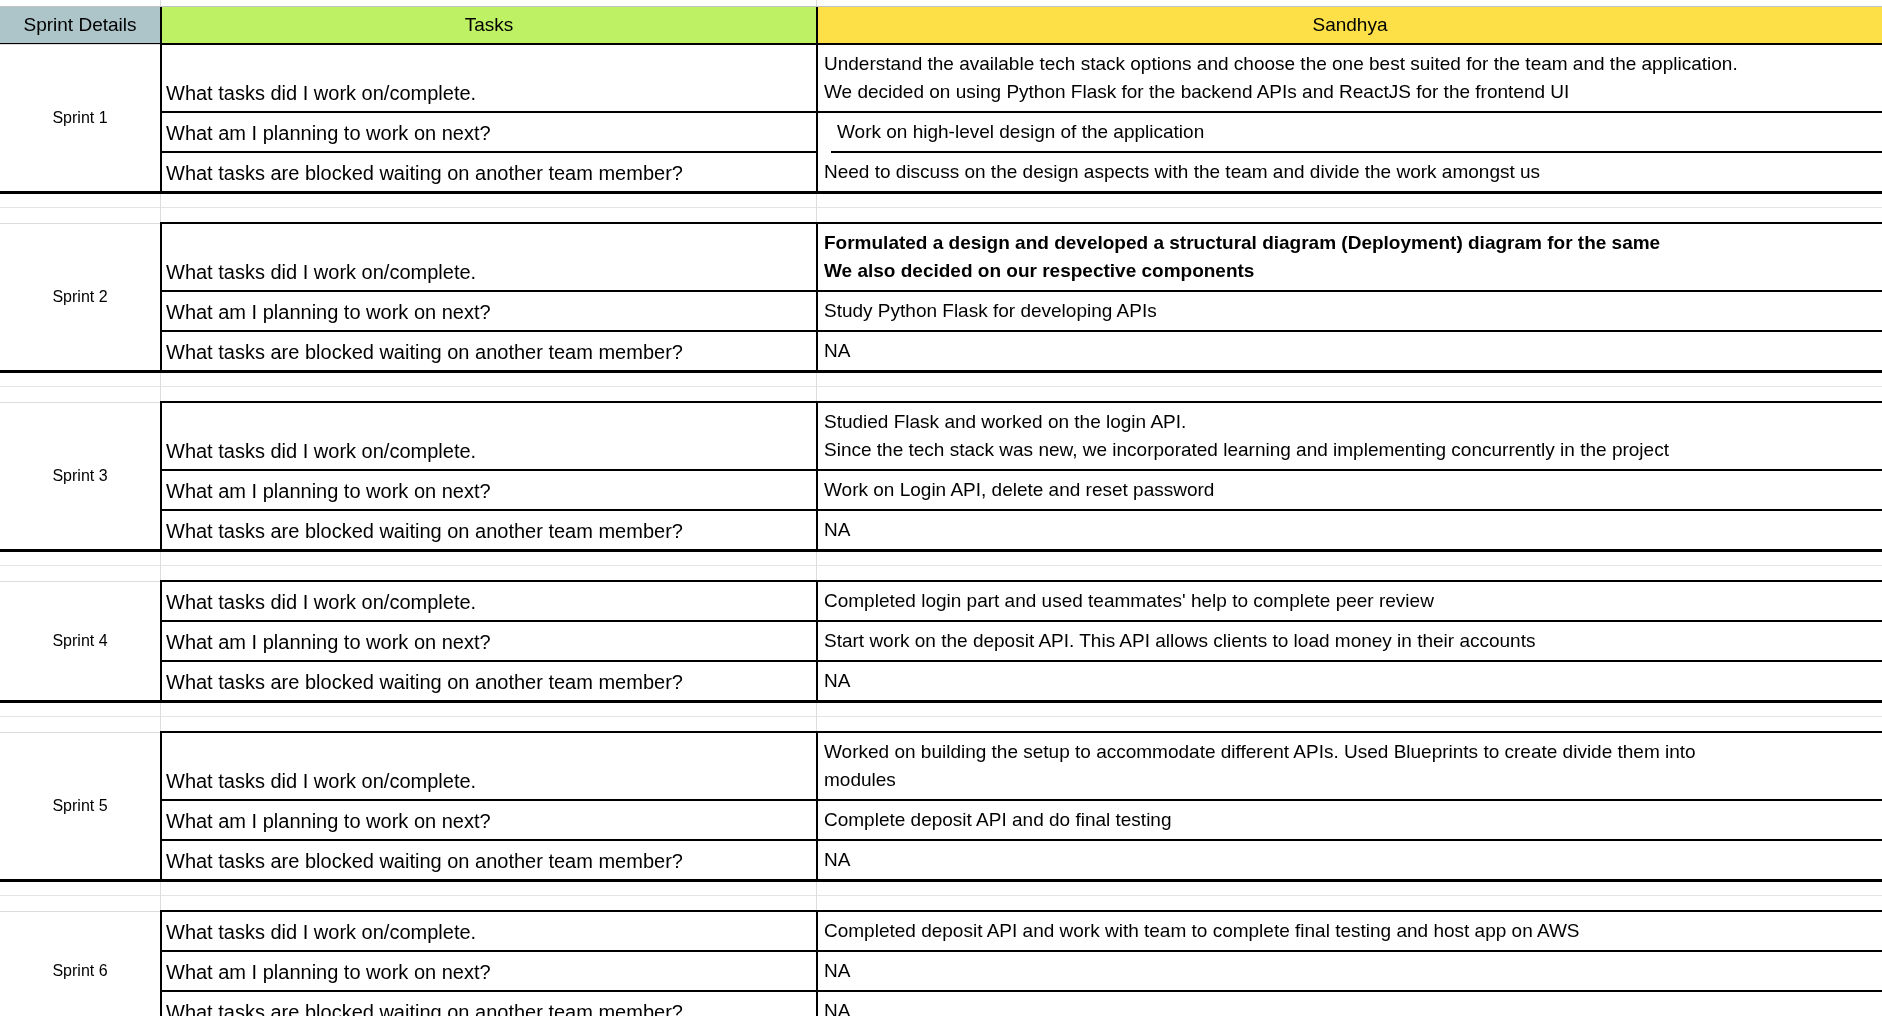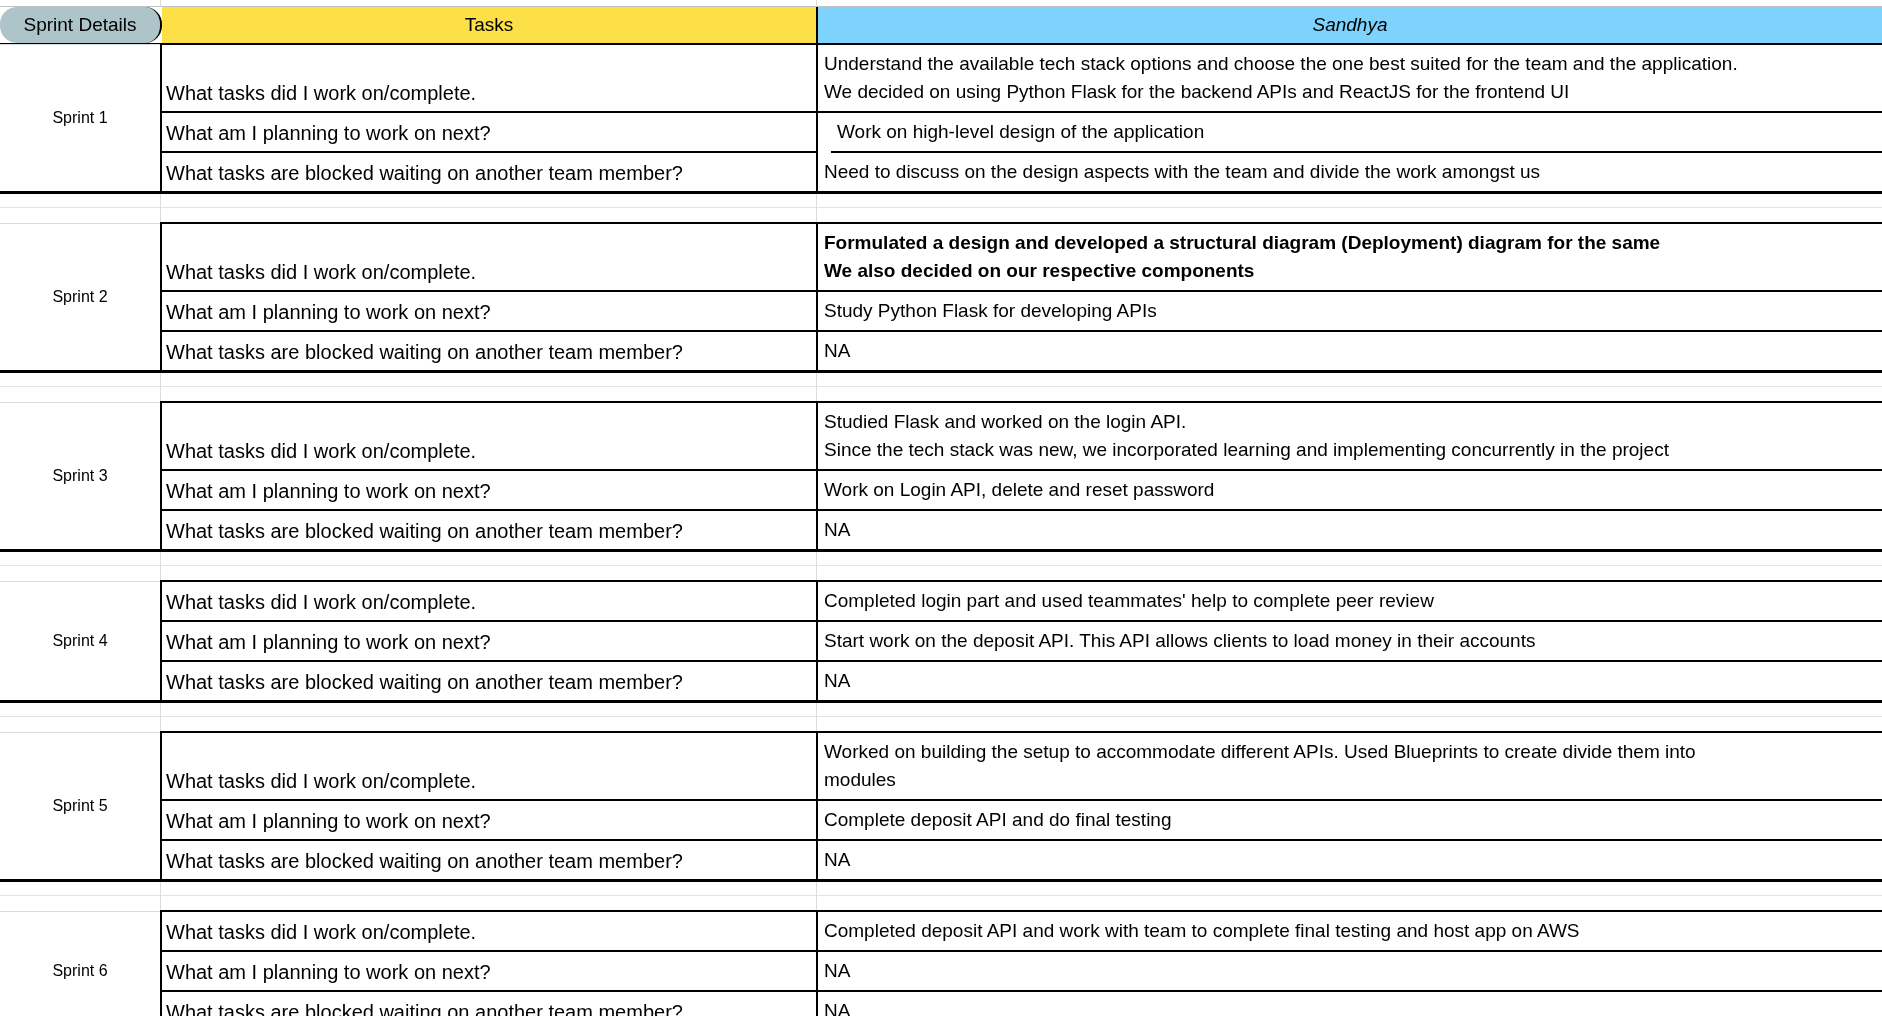--- a/index.html
+++ b/index.html
@@ -102,23 +102,23 @@
 <body>
 
 <div class="sheet">
 
   <div class="topstrip">
     <span class="vline v1"></span>
     <span class="vline v2"></span>
   </div>
 
   <div class="headrow">
-    <div class="hc c1" style="background: rgb(173, 196, 201); border-radius: 17px;">Sprint Details</div>
-    <div class="hc c2" style="background: #fde047;">Tasks</div>
-    <div class="hc c3" style="background: #7dd3fc; font-style: italic;">Sandhya</div>
+    <div class="hc c1" style="background: rgb(173, 196, 201);">Sprint Details</div>
+    <div class="hc c2" style="background: #bef264;">Tasks</div>
+    <div class="hc c3" style="background: #fde047;">Sandhya</div>
   </div>
 
   <div id="blocks">
       <div class="block">
         <div class="cell label">Sprint 1</div>
         <div class="cell task sep" style="grid-area: 1 / 2;">What tasks did I work on/complete.</div>
         <div class="cell answer sep" style="grid-area: 1 / 3;">Understand the available tech stack options and choose the one best suited for the team and the application.
 We decided on using Python Flask for the backend APIs and ReactJS for the frontend UI</div>
         <div class="cell task sep" style="grid-area: 2 / 2;">What am I planning to work on next?</div>
         <div class="cell answer sep" style="grid-area: 2 / 3; margin-left: 13px;">Work on high-level design of the application</div>

